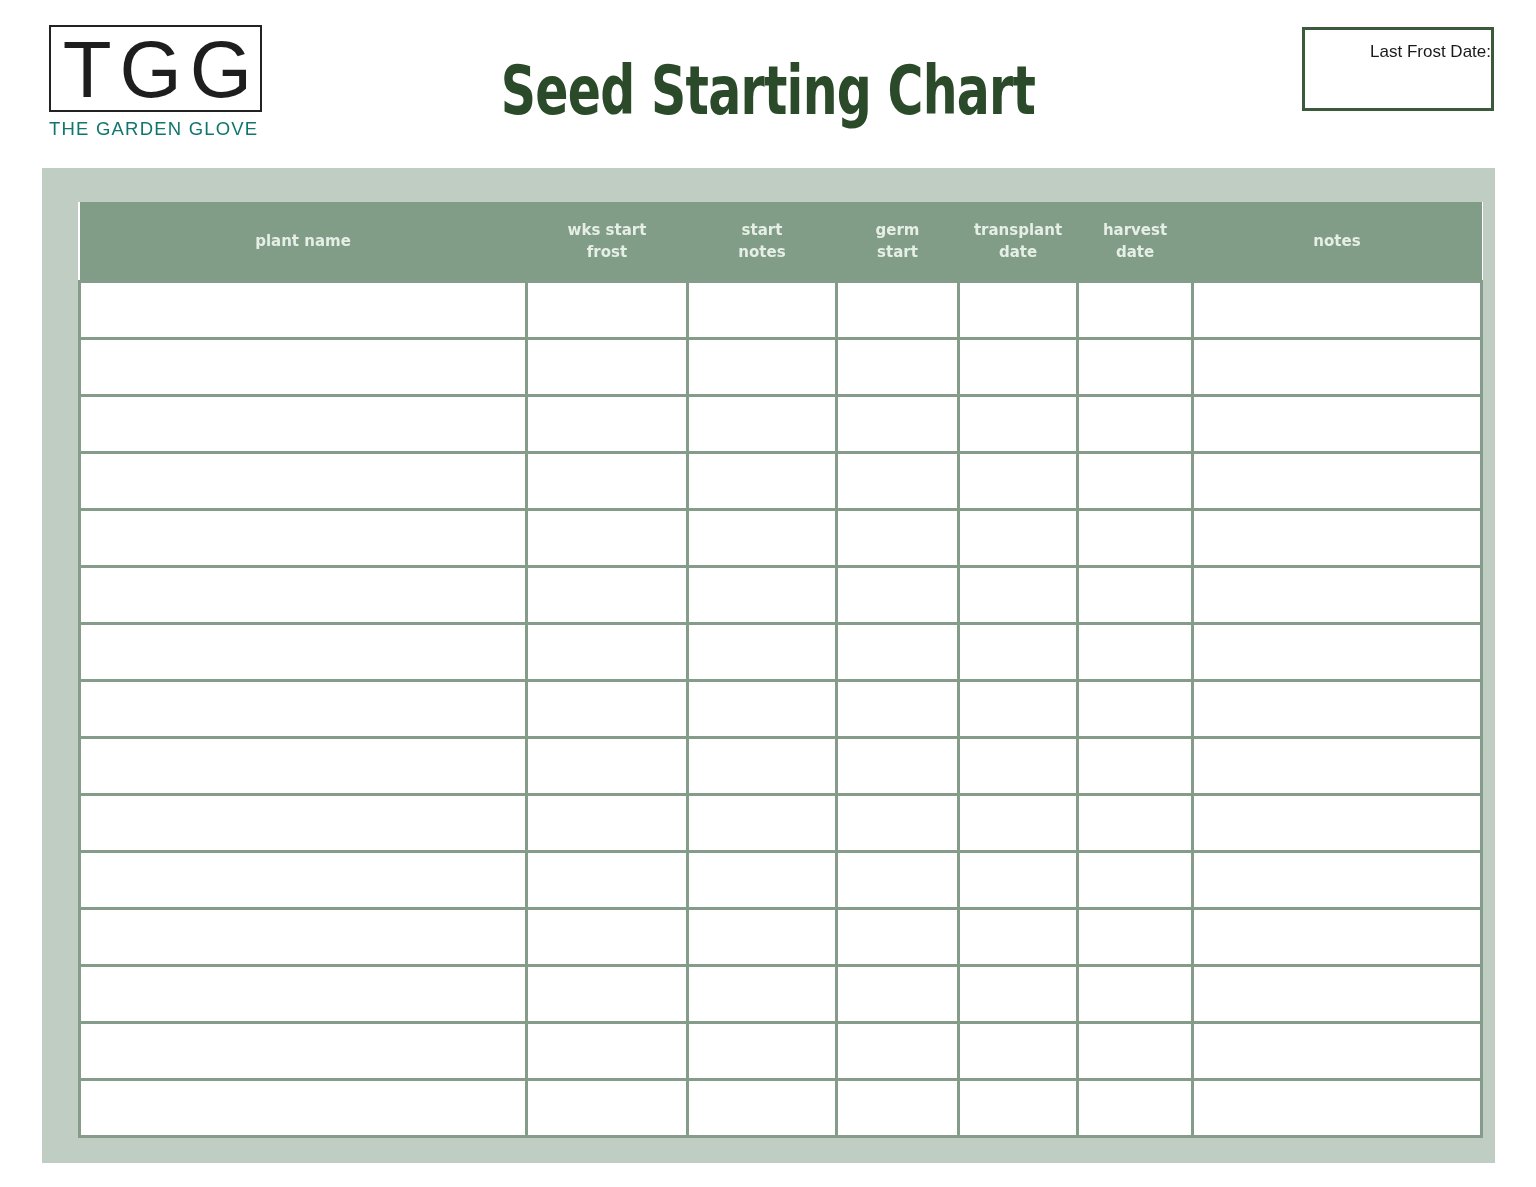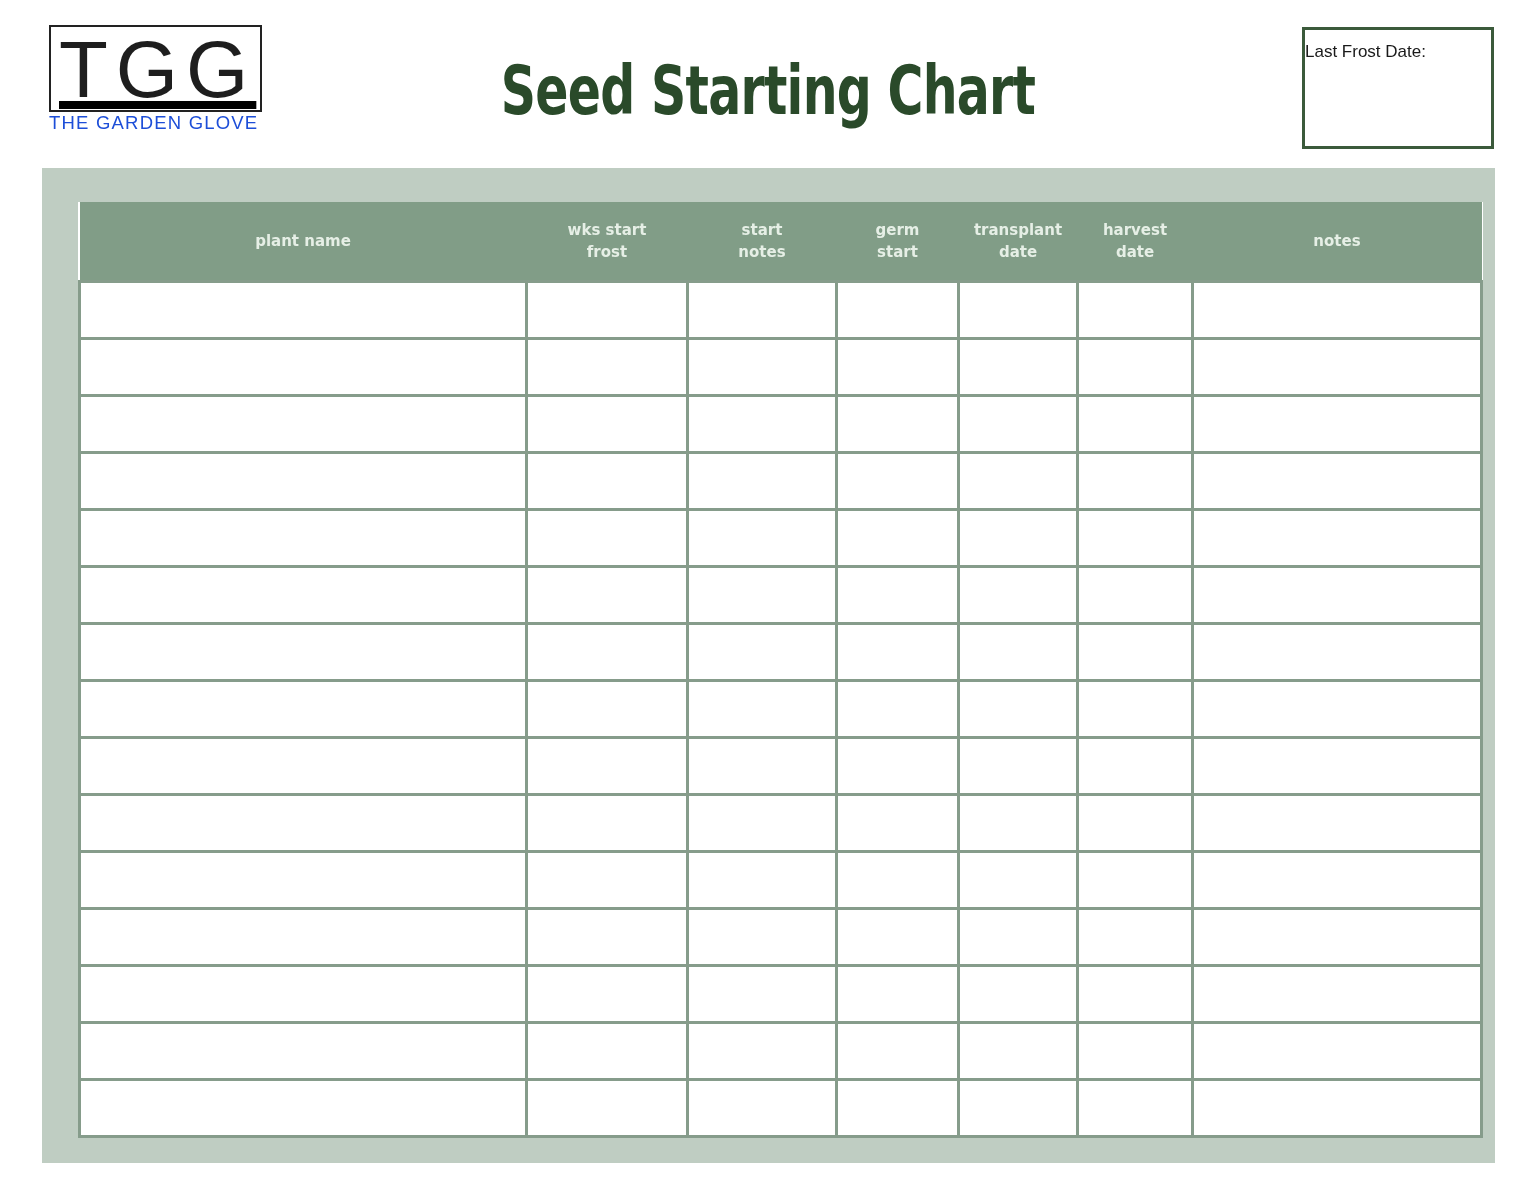--- a/index.html
+++ b/index.html
@@ -1,25 +1,25 @@
 <!DOCTYPE html>
 <html><head>
 <meta charset="utf-8">
 <style>
   html, body { margin: 0; padding: 0; background: #ffffff; }
   body { width: 1536px; height: 1187px; position: relative; overflow: hidden; font-family: "Liberation Sans", sans-serif; }
 
   .logo { position: absolute; left: 49px; top: 25px; width: 217px; }
-  .logo-box { width: 213px; height: 87px; border: 2px solid #222; display: flex; align-items: center; justify-content: flex-start; box-sizing: border-box; text-decoration: underline; }
+  .logo-box { width: 213px; height: 87px; border: 2px solid #222; display: flex; align-items: center; justify-content: flex-end; box-sizing: border-box; }
   .logo-letters { font-family: "Liberation Sans", sans-serif; font-size: 80px; letter-spacing: 8px; color: #1e1e1e; line-height: 1; padding-left: 8px; margin-top: 2px; }
-  .logo-sub { font-family: "Liberation Sans", sans-serif; font-size: 18.5px; letter-spacing: 1.2px; color: #1d4ed8; margin-top: 0; white-space: nowrap; }
+  .logo-sub { font-family: "Liberation Sans", sans-serif; font-size: 18.5px; letter-spacing: 1.2px; color: #0f766e; margin-top: 6px; white-space: nowrap; }
 
   .title { position: absolute; left: 0; right: 0; top: 50px; text-align: center; font-family: "DejaVu Sans", sans-serif; font-weight: bold; font-size: 68px; color: #2a4a2a; letter-spacing: -1px; transform: scaleX(0.72); transform-origin: 768px 0; line-height: 1.2; }
 
-  .frost-box { position: absolute; left: 1302px; top: 27px; width: 192px; height: 122px; border: 3px solid #3b5a3b; box-sizing: border-box; text-align: left; }
+  .frost-box { position: absolute; left: 1302px; top: 27px; width: 192px; height: 84px; border: 3px solid #3b5a3b; box-sizing: border-box; text-align: right; }
   .frost-label { display: block; font-family: "Liberation Sans", sans-serif; font-size: 17px; color: #1a1a1a; margin-top: 12px; }
 
   .frame { position: absolute; left: 42px; top: 168px; width: 1453px; height: 995px; background: #bfcdc2; }
 
   .chart-table { position: absolute; left: 78px; top: 202px; border-collapse: collapse; table-layout: fixed; background: #ffffff; }
   .chart-table th { background: #819d87; color: #e6efe6; font-family: "DejaVu Sans", sans-serif; font-weight: bold; font-size: 15px; line-height: 22px; height: 78px; padding: 0; text-align: center; vertical-align: middle; border: none; }
   .chart-table td { height: 54px; border: 3px solid #869c8b; padding: 0; background: #ffffff; }
   .chart-table tr.head-row th { border-left: none; border-right: none; }
 </style>
 </head>

